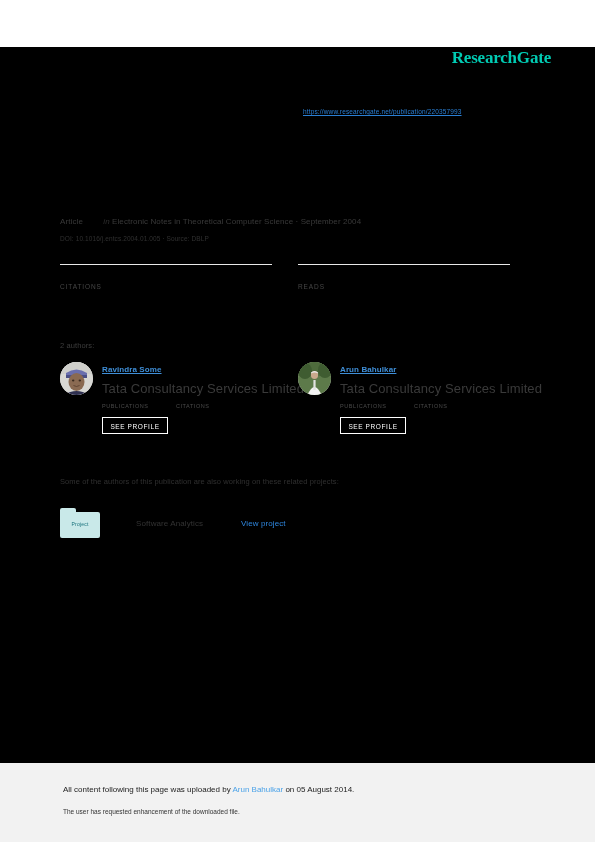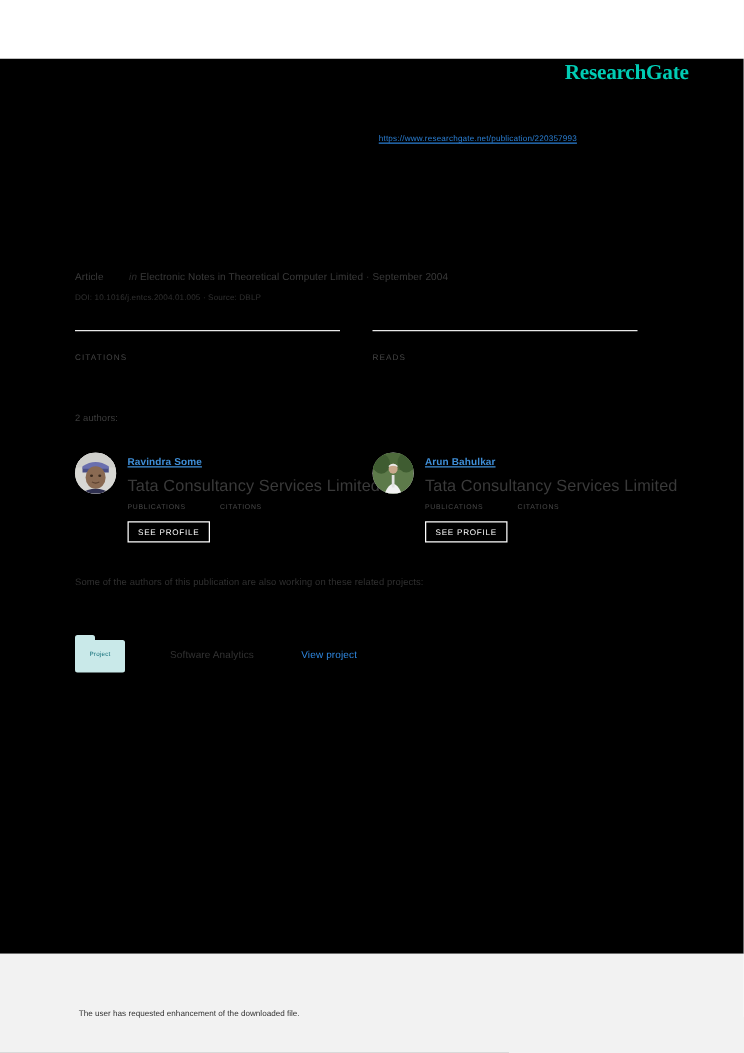--- a/index.html
+++ b/index.html
@@ -112,21 +112,21 @@
   .stat-label {
     font-size: 6.5px;
     color: #464646;
     letter-spacing: 0.9px;
     margin-top: 3px;
   }
 
   
   #authors-count {
     position: absolute;
-    left: 60px; top: 330px;
+    left: 60px; top: 341px;
     font-size: 7.5px;
     color: #3d3d3d;
     letter-spacing: 0.1px;
   }
   .author-block { position: absolute; top: 362px; width: 230px; }
   #author-0 { left: 60px; }
   #author-1 { left: 298px; }
 
   .avatar {
     position: absolute;
@@ -191,21 +191,21 @@
     letter-spacing: 0.6px;
     line-height: 17px;
     text-align: center;
     box-sizing: border-box;
     cursor: pointer;
   }
 
   
   #projects-intro {
     position: absolute;
-    left: 60px; top: 461px;
+    left: 60px; top: 477px;
     font-size: 7.5px;
     color: #303030;
     letter-spacing: 0.1px;
     white-space: nowrap;
   }
   #project-row {
     position: absolute;
     left: 60px; top: 508px;
     height: 30px;
   }
@@ -286,21 +286,21 @@
   <div id="footer-region"></div>
 
   <div id="rg-logo">ResearchGate</div>
   <a id="rg-url" href="#">https://www.researchgate.net/publication/220357993</a>
 
   <h1 id="pub-title"></h1>
 
   <div id="article-line">
     <span class="lbl">Article</span>
     <span class="it">in</span>
-    <span class="src">Electronic Notes in Theoretical Computer Limited</span>
+    <span class="src">Electronic Notes in Theoretical Computer Science</span>
     <span class="src">·</span>
     <span class="src">September 2004</span>
   </div>
 
   <div id="doi-line">DOI: 10.1016/j.entcs.2004.01.005 · Source: DBLP</div>
 
   <div class="stat-col" id="stat-citations">
     <div class="stat-rule"></div>
     <div class="stat-value"></div>
     <div class="stat-label">CITATIONS</div>
@@ -376,15 +376,18 @@
   <div id="project-row">
     <div id="project-badge">
       <div class="folder-tab"></div>
       <div class="folder-body"></div>
       <div class="folder-text">Project</div>
     </div>
     <div id="project-name">Software Analytics</div>
     <a id="project-link" href="#">View project</a>
   </div>
 
+  <div id="footer-line-1">
+    <span>All content following this page was uploaded by </span><a href="#">Arun Bahulkar</a><span> on 05 August 2014.</span>
+  </div>
   <div id="footer-line-2">The user has requested enhancement of the downloaded file.</div>
 
 </div>
 
 </body></html>

